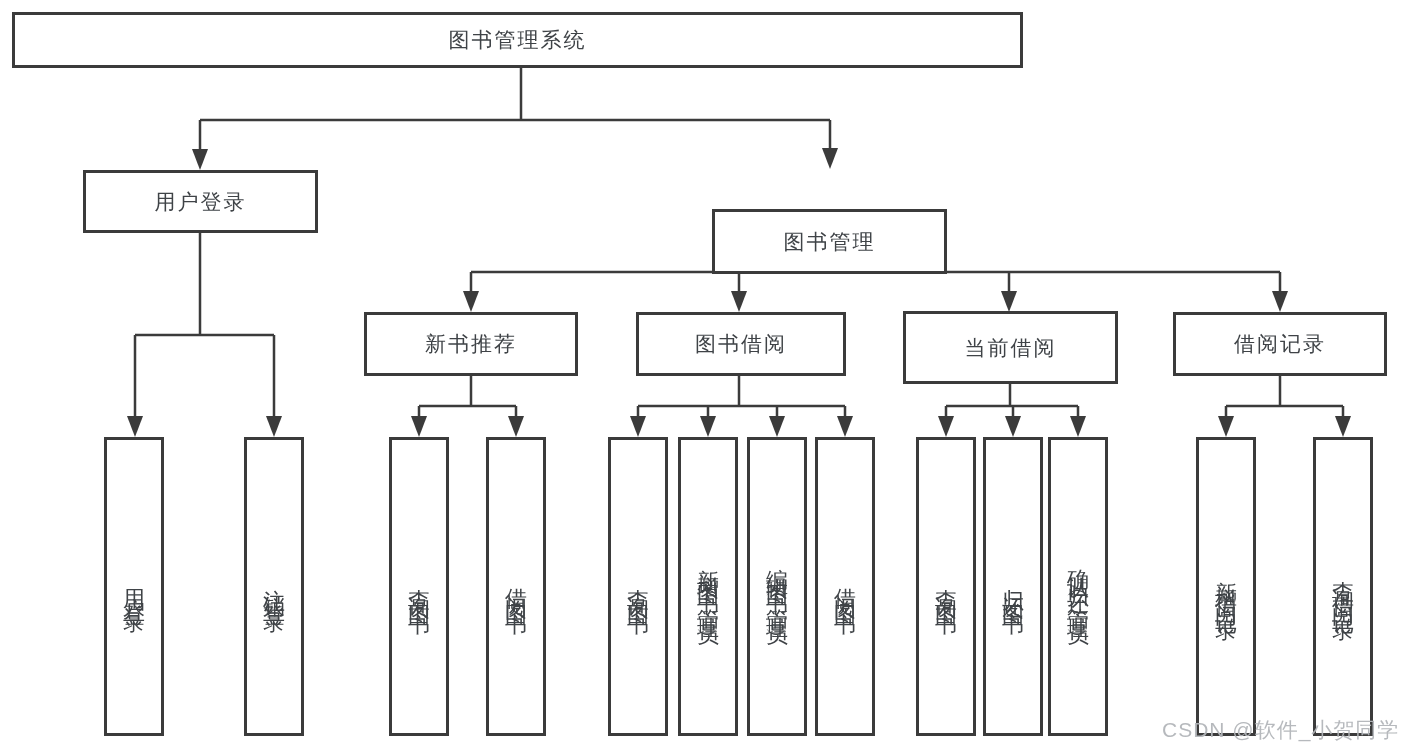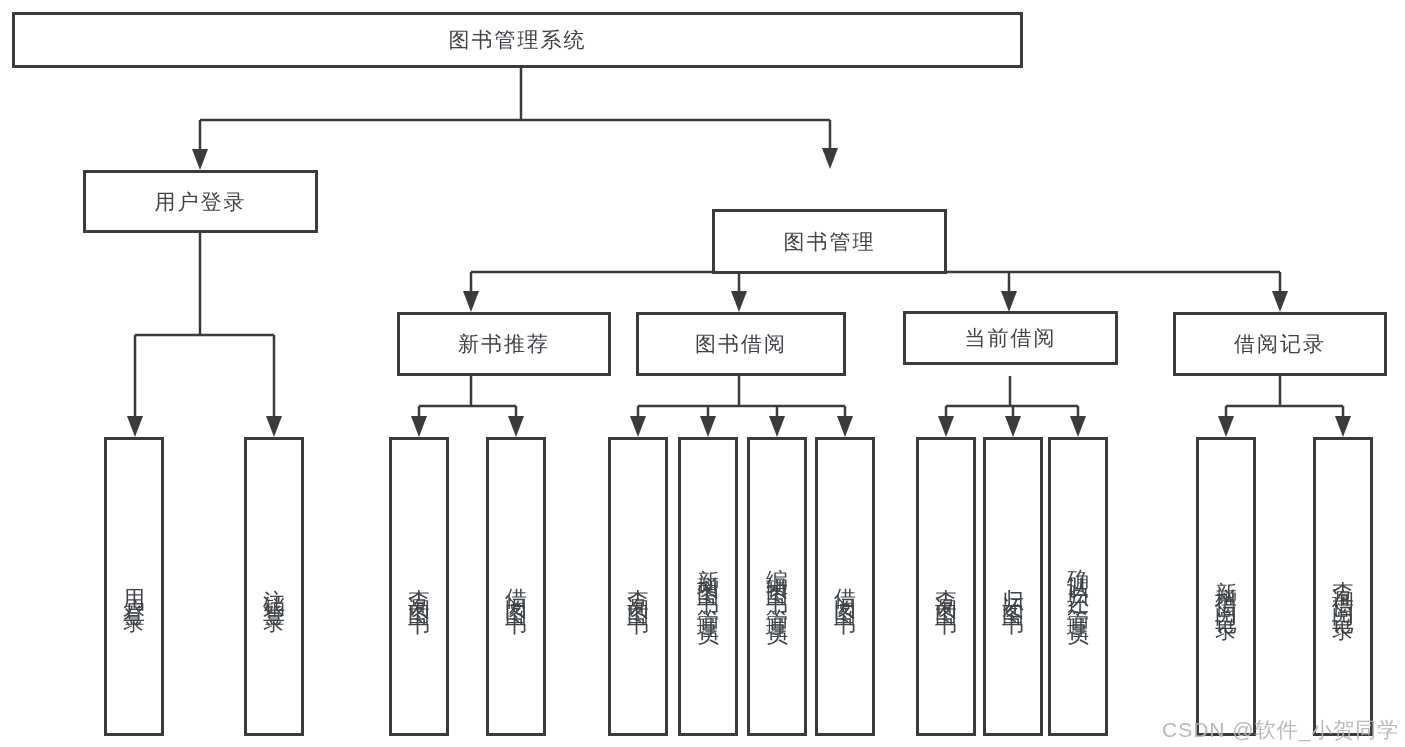--- a/index.html
+++ b/index.html
@@ -96,25 +96,25 @@
       <polygon points="1335,416 1351,416 1343,437"></polygon>
     </g>
   </svg>
 
   <div class="node" style="left:12px; top:12px; width:1011px; height:56px;">图书管理系统</div>
 
   <div class="node" style="left:83px; top:170px; width:235px; height:63px;">用户登录</div>
 
   <div class="node" style="left:712px; top:169px; width:235px; height:65px;margin-top:40px;">图书管理</div>
 
-  <div class="node" style="left:364px; top:312px; width:214px; height:64px;margin-left:33px;">新书推荐</div>
+  <div class="node" style="left:364px; top:312px; width:214px; height:64px;">新书推荐</div>
 
   <div class="node" style="left:636px; top:312px; width:210px; height:64px;">图书借阅</div>
 
-  <div class="node" style="left:903px; top:311px; width:215px; height:54px;font-family:Liberation Serif, serif;">当前借阅</div>
+  <div class="node" style="left:903px; top:311px; width:215px; height:73px;font-family:Liberation Serif, serif;">当前借阅</div>
 
   <div class="node" style="left:1173px; top:312px; width:214px; height:64px;">借阅记录</div>
 
   <div class="node leaf" style="left:104px; top:437px; width:60px; height:299px;">用户登录</div>
 
   <div class="node leaf" style="left:244px; top:437px; width:60px; height:299px;">注销登录</div>
 
   <div class="node leaf" style="left:389px; top:437px; width:60px; height:299px;">查询图书</div>
 
   <div class="node leaf" style="left:486px; top:437px; width:60px; height:299px;">借阅图书</div>

